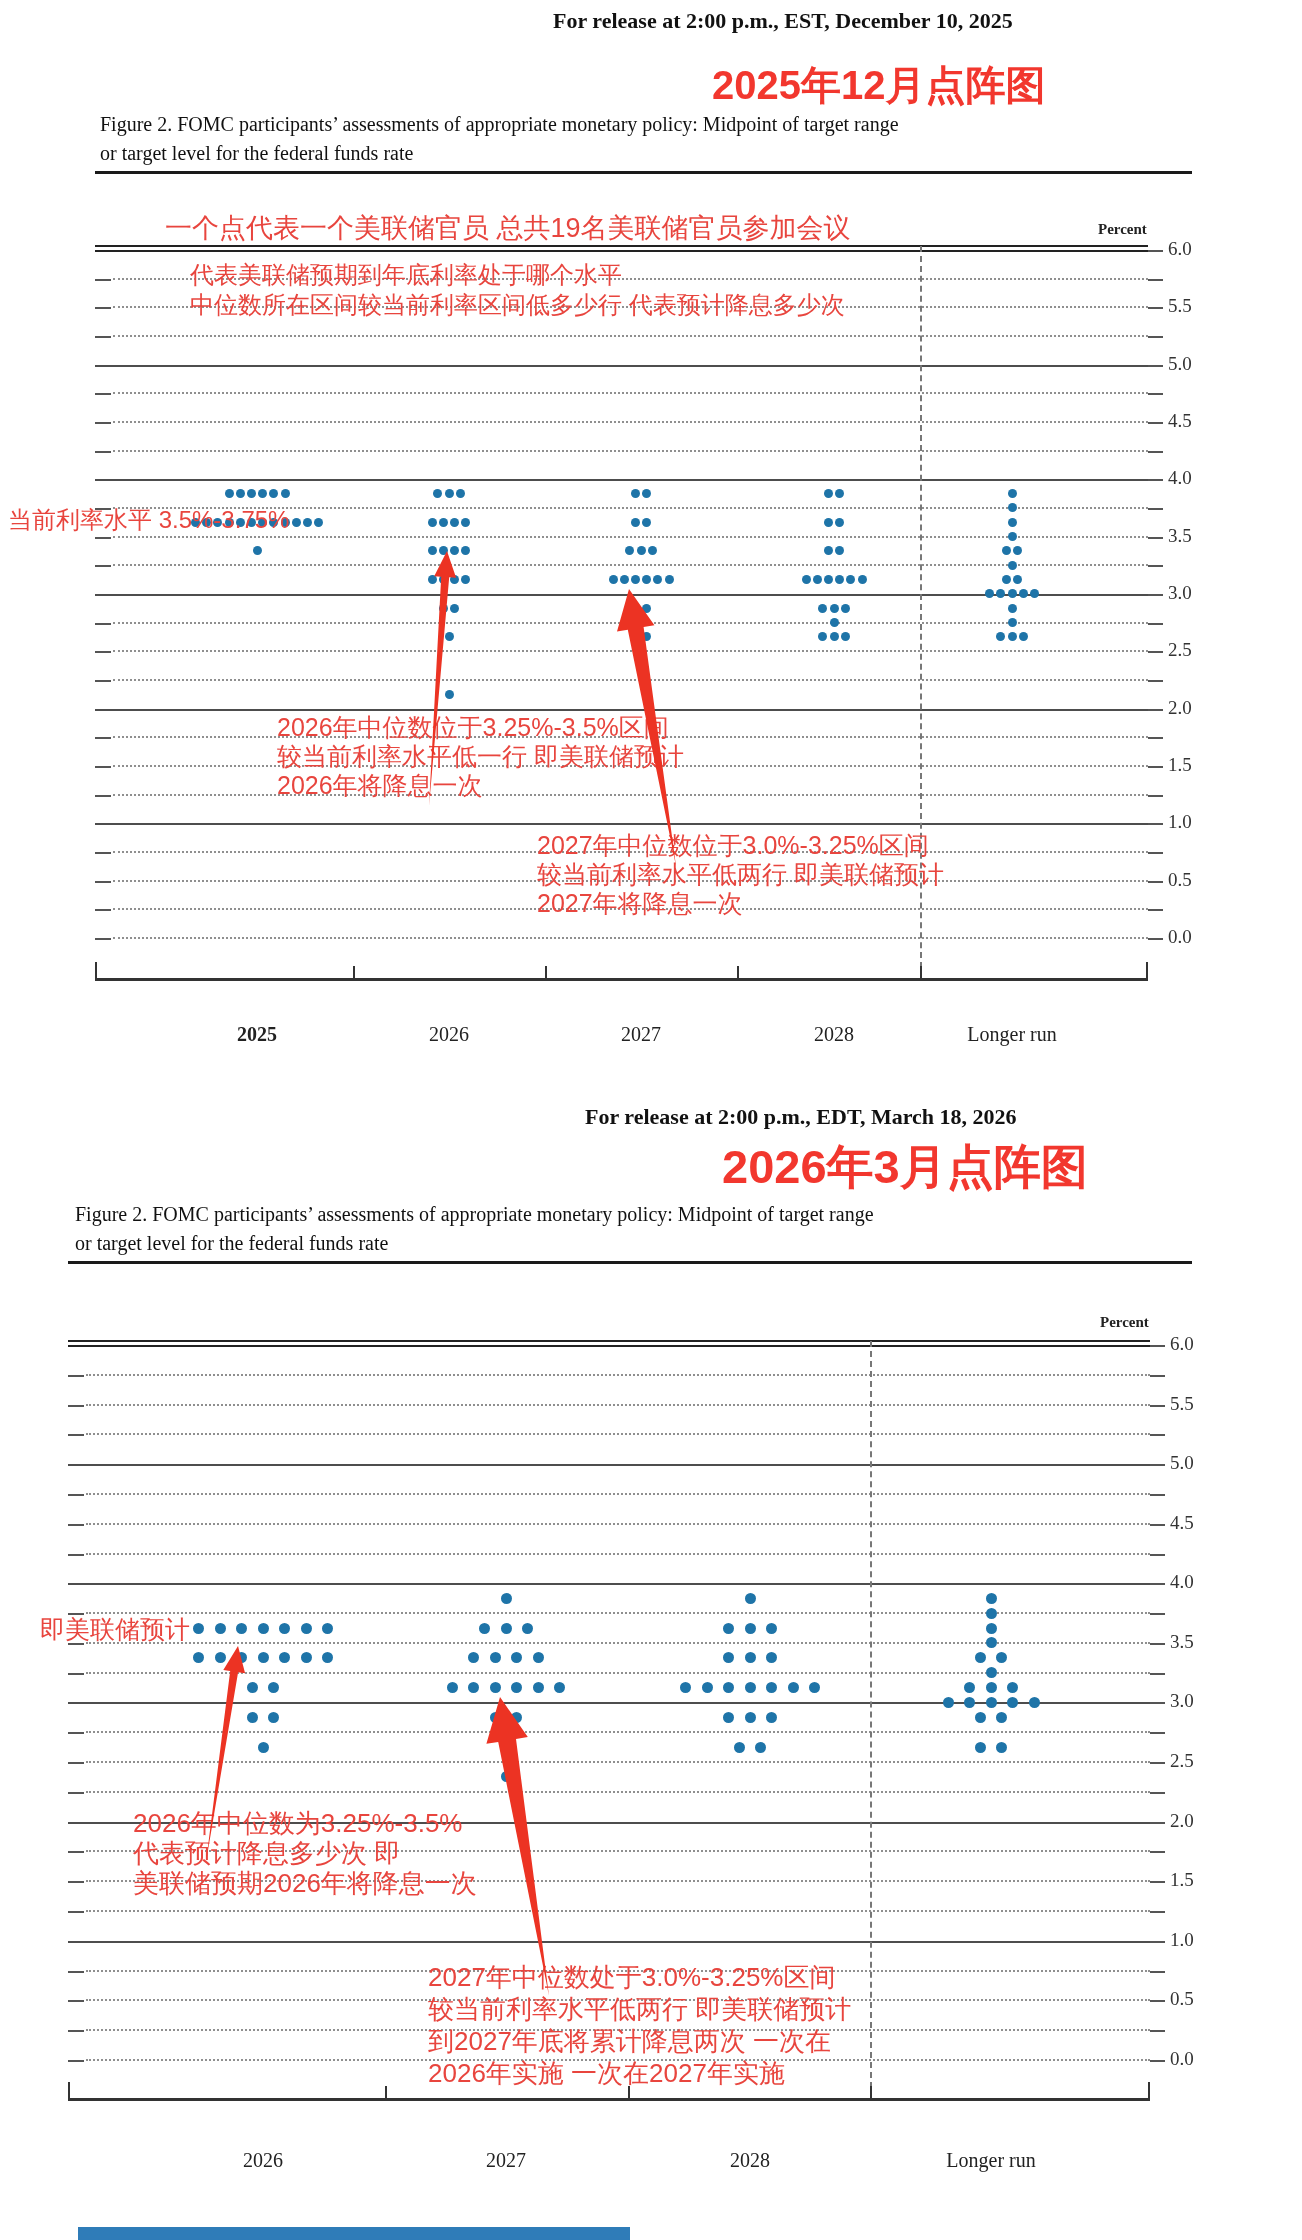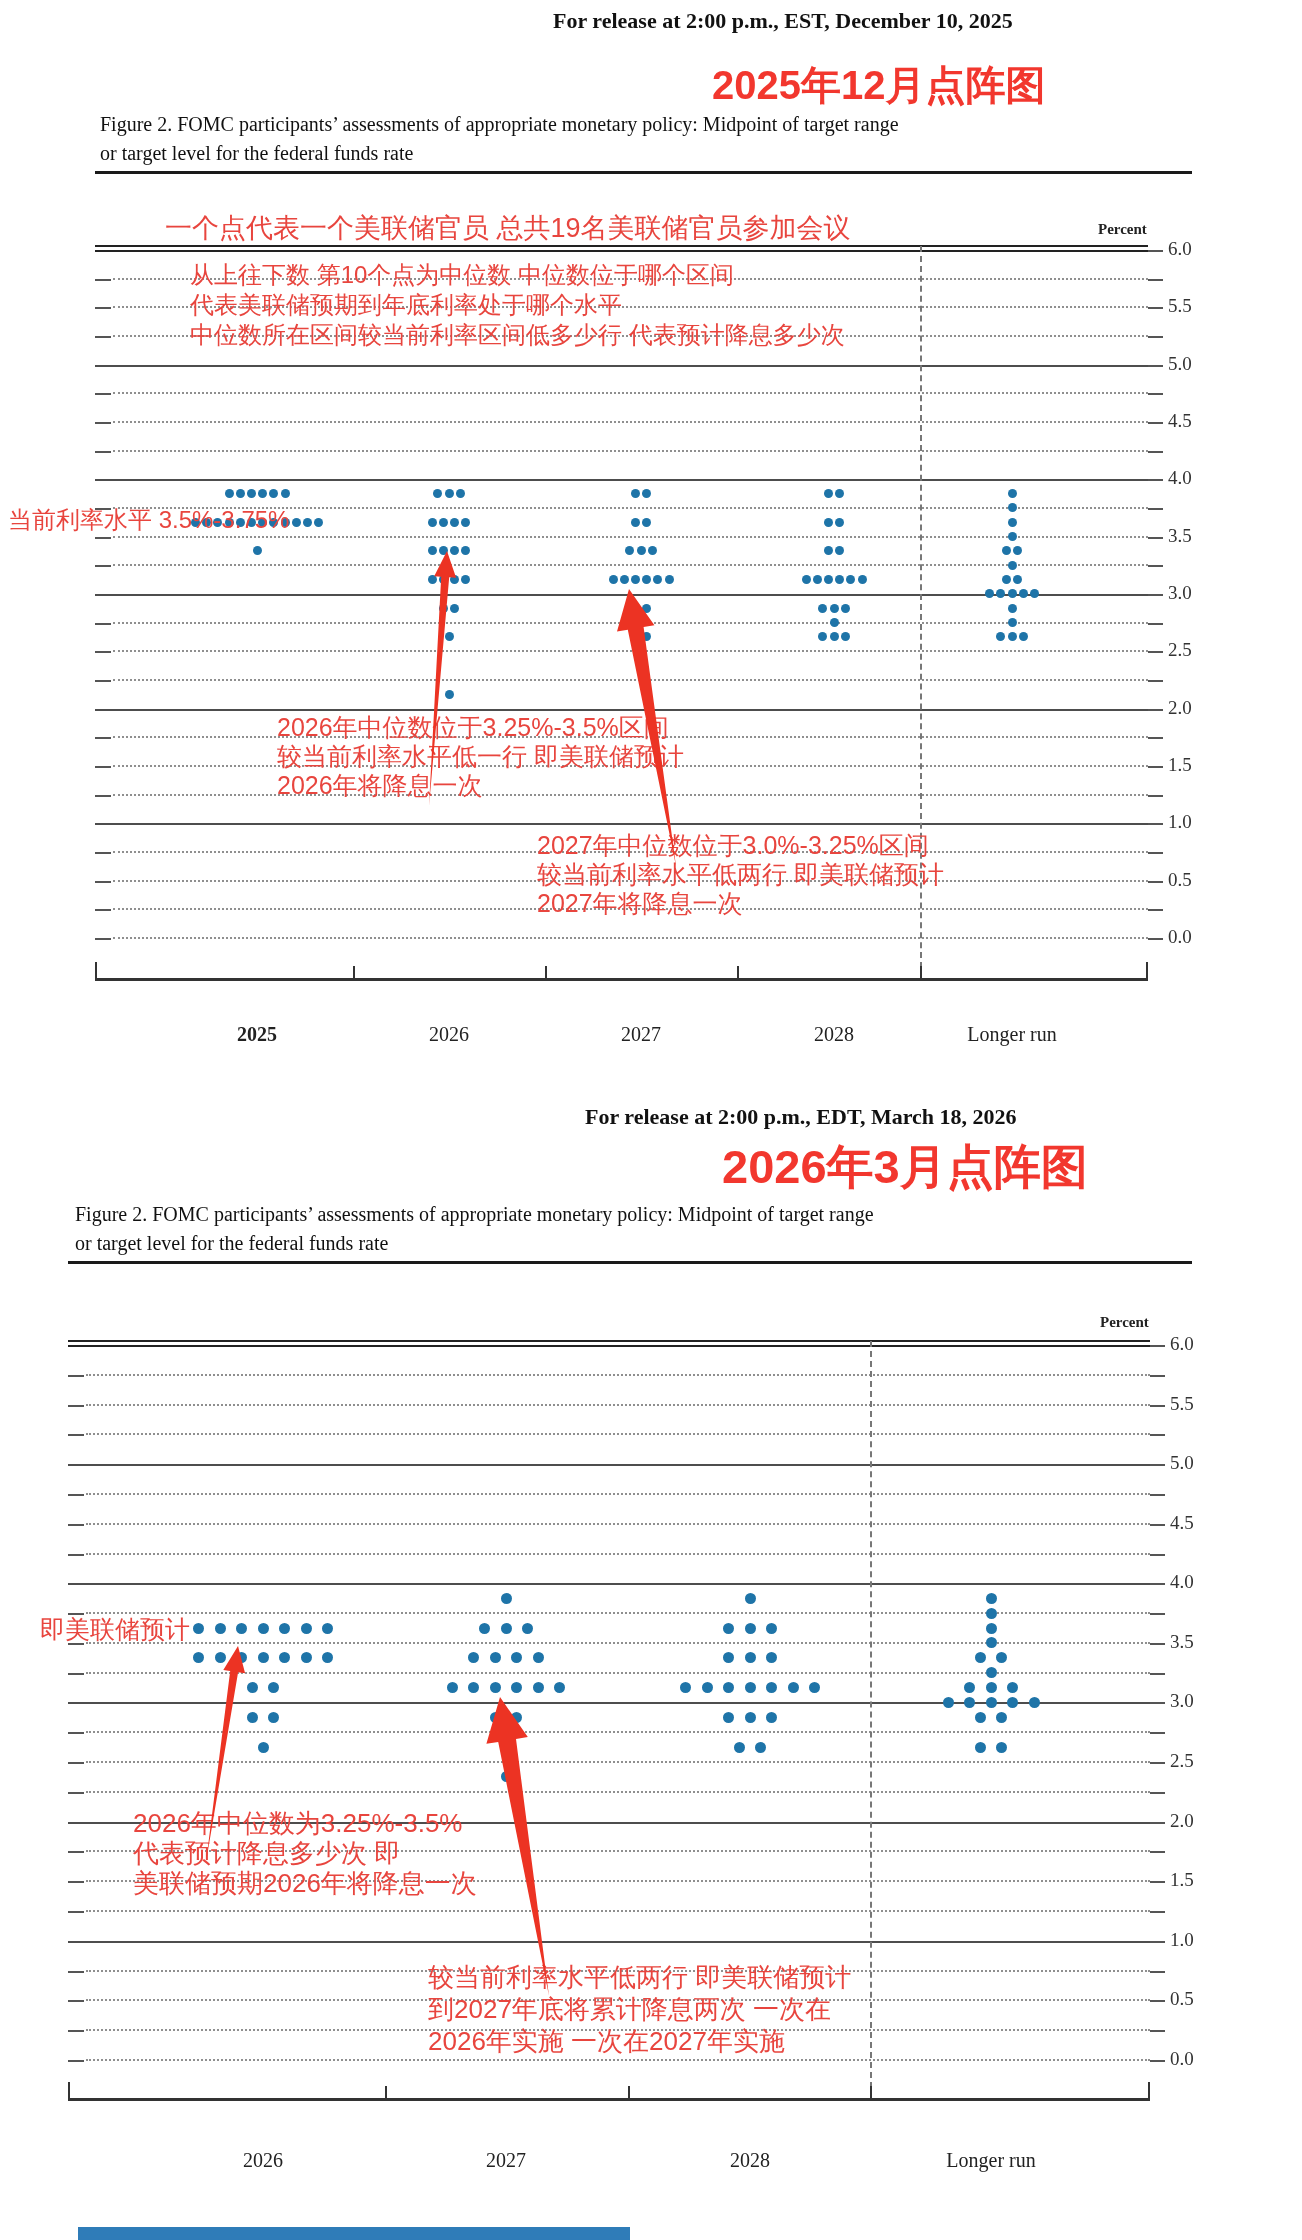--- a/index.html
+++ b/index.html
@@ -222,21 +222,20 @@
     <div class="abs axis-tick" style="left: 920px; top: 966px; height: 12px;"></div>
     <div class="abs xlabel" style="left: 257px; top: 1023px; font-weight: bold;">2025</div>
     <div class="abs xlabel" style="left: 449px; top: 1023px;">2026</div>
     <div class="abs xlabel" style="left: 641px; top: 1023px;">2027</div>
     <div class="abs xlabel" style="left: 834px; top: 1023px;">2028</div>
     <div class="abs xlabel" style="left: 1012px; top: 1023px;">Longer run</div>
   </div>
 
 <div class="abs cn" style="left:165px;top:210px;font-size:27px;">一个点代表一个美联储官员 总共19名美联储官员参加会议</div>
 <div class="abs cn" style="left:190px;top:260px;font-size:24px;line-height:30px;">
-  <div>从上往下数 第10个点为中位数 中位数位于哪个区间</div>
   <div>代表美联储预期到年底利率处于哪个水平</div>
   <div>中位数所在区间较当前利率区间低多少行 代表预计降息多少次</div>
 </div>
 <div class="abs cn" style="left:8px;top:504px;font-size:24px;">当前利率水平 3.5%-3.75%</div>
 <div class="abs cn" style="left:277px;top:713px;font-size:25px;line-height:29px;">
   <div>2026年中位数位于3.25%-3.5%区间</div>
   <div>较当前利率水平低一行 即美联储预计</div>
   <div>2026年将降息一次</div>
 </div>
 <div class="abs cn" style="left:537px;top:831px;font-size:25px;line-height:29px;">
@@ -424,20 +423,21 @@
     <div class="abs xlabel" style="left: 991px; top: 2149px;">Longer run</div>
   </div>
 
 <div class="abs cn" style="left:40px;top:1613px;font-size:25px;">即美联储预计</div>
 <div class="abs cn" style="left:133px;top:1808px;font-size:26px;line-height:30px;">
   <div>2026年中位数为3.25%-3.5%</div>
   <div>代表预计降息多少次 即</div>
   <div>美联储预期2026年将降息一次</div>
 </div>
 <div class="abs cn" style="left:428px;top:1961px;font-size:26px;line-height:32px;">
+  <div>2027年中位数处于3.0%-3.25%区间</div>
   <div>较当前利率水平低两行 即美联储预计</div>
   <div>到2027年底将累计降息两次 一次在</div>
   <div>2026年实施 一次在2027年实施</div>
 </div>
 
 <div class="abs blue-bar" style="left:78px;top:2227px;width:552px;height:13px;"></div>
 
 <svg class="arrows" width="1302" height="2240" viewBox="0 0 1302 2240">
     <polygon points="447.0,551.0 434.2,576.2 441.2,576.7 429.0,806.0 449.2,577.2 456.1,577.7" fill="#ec3323"></polygon>
     <polygon points="629.0,589.0 617.0,631.6 627.8,629.8 676.0,866.0 643.6,627.1 654.4,625.3" fill="#ec3323"></polygon>

